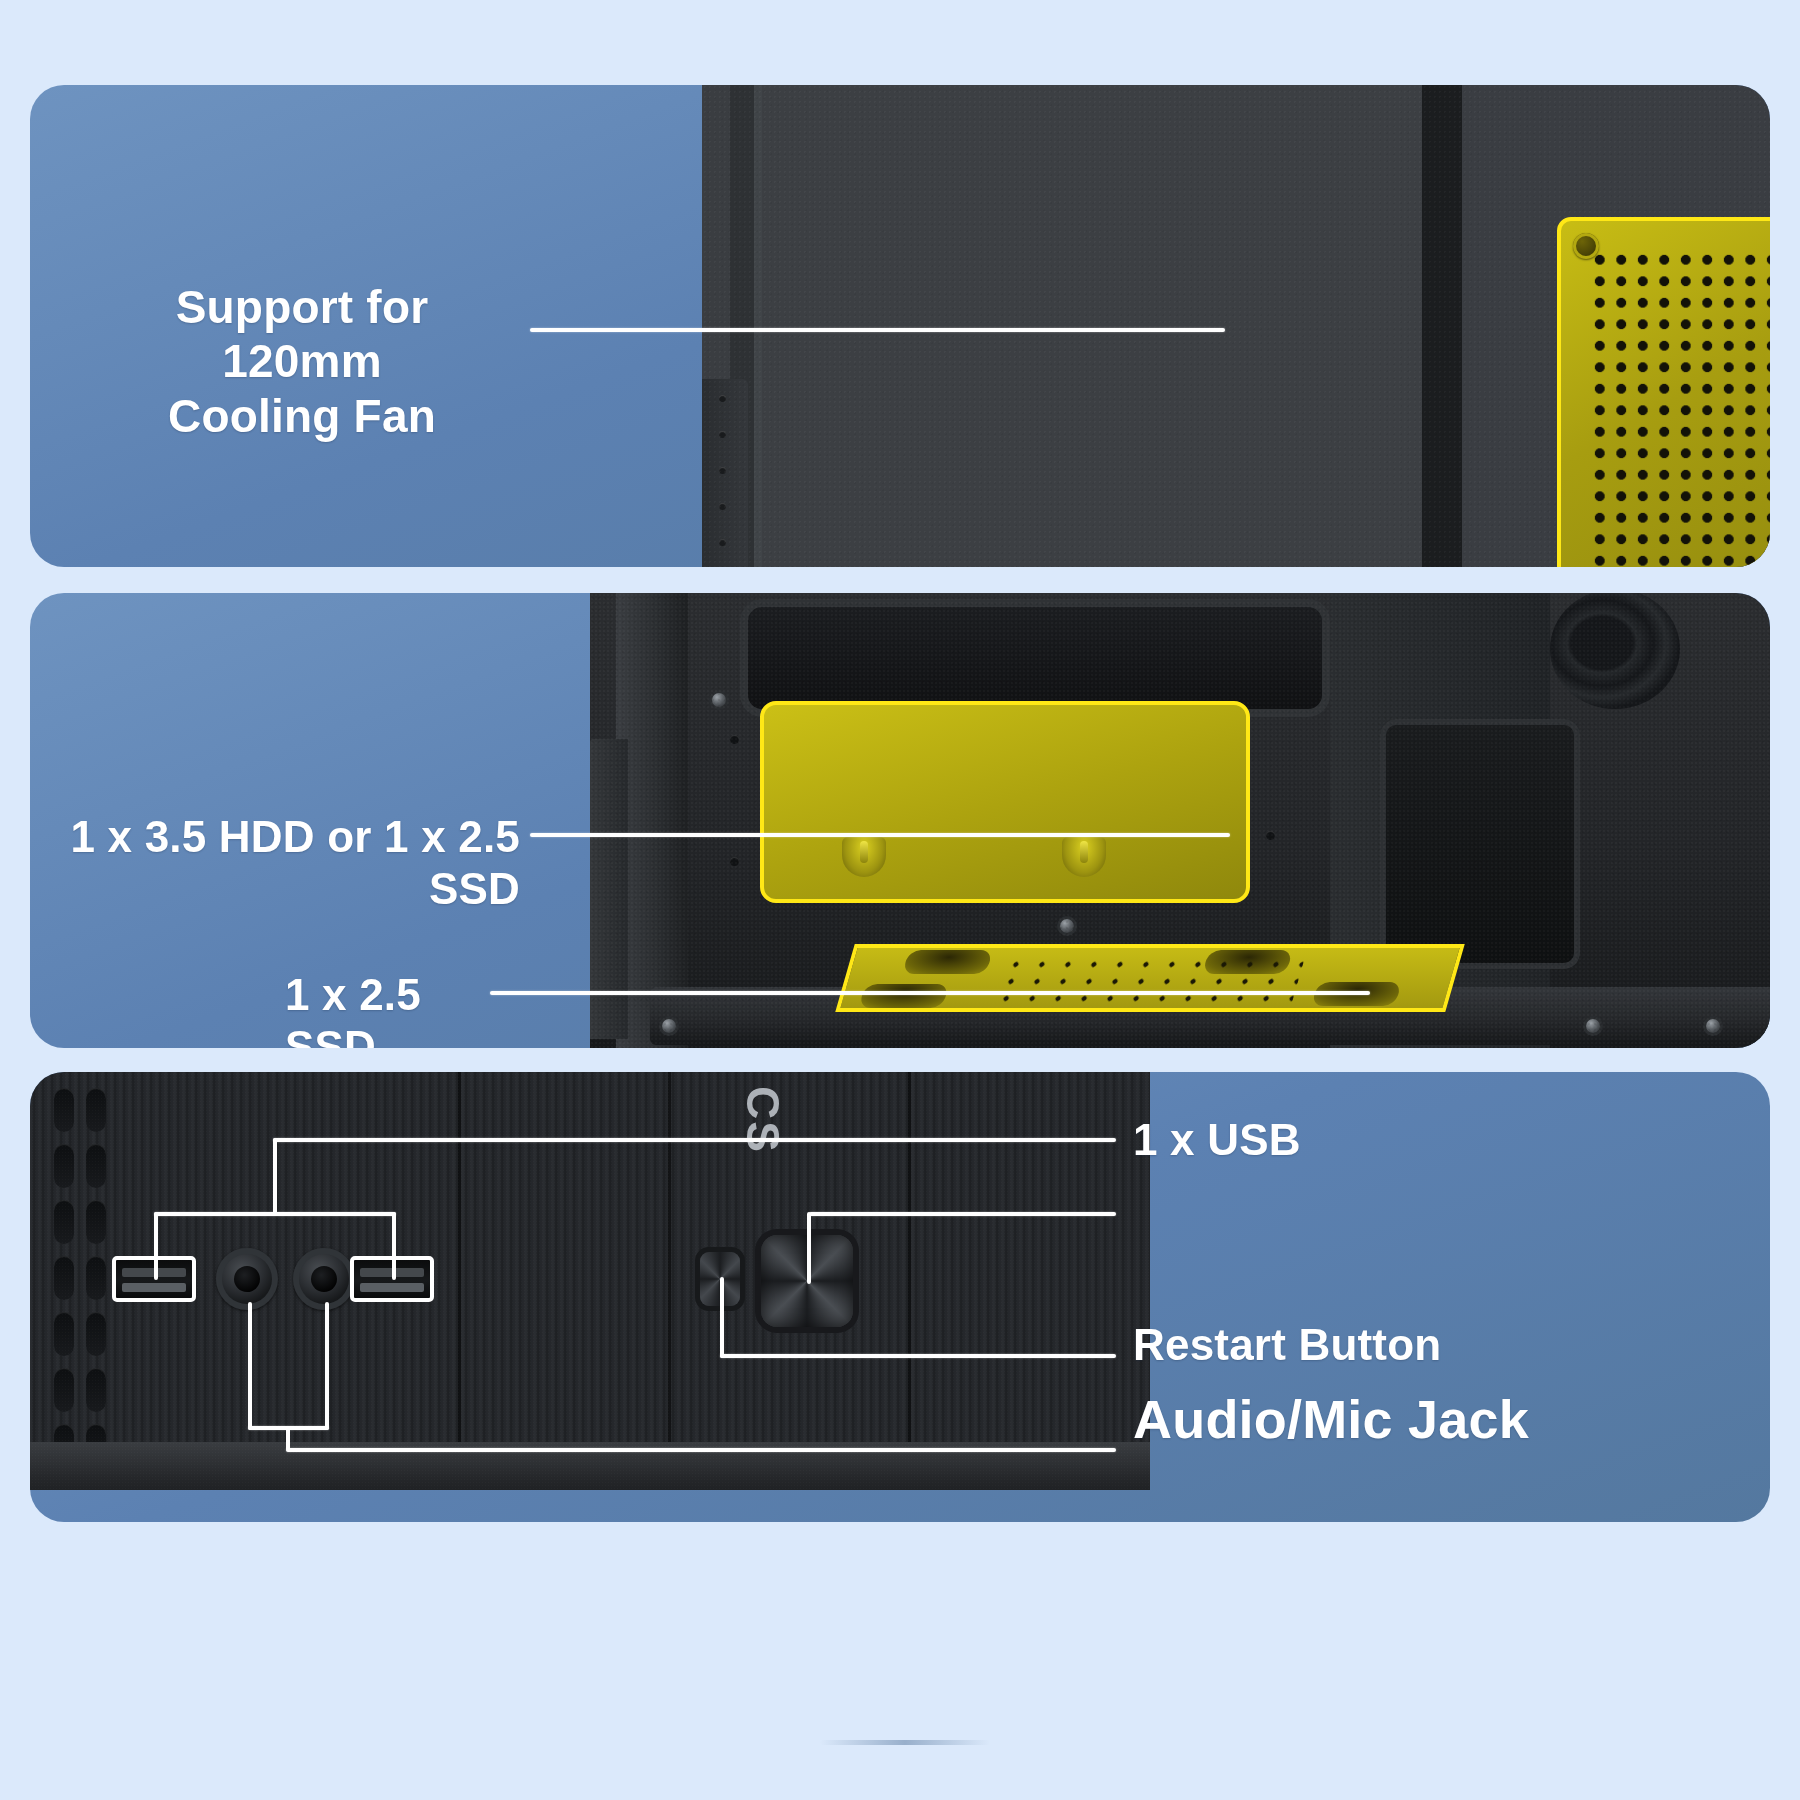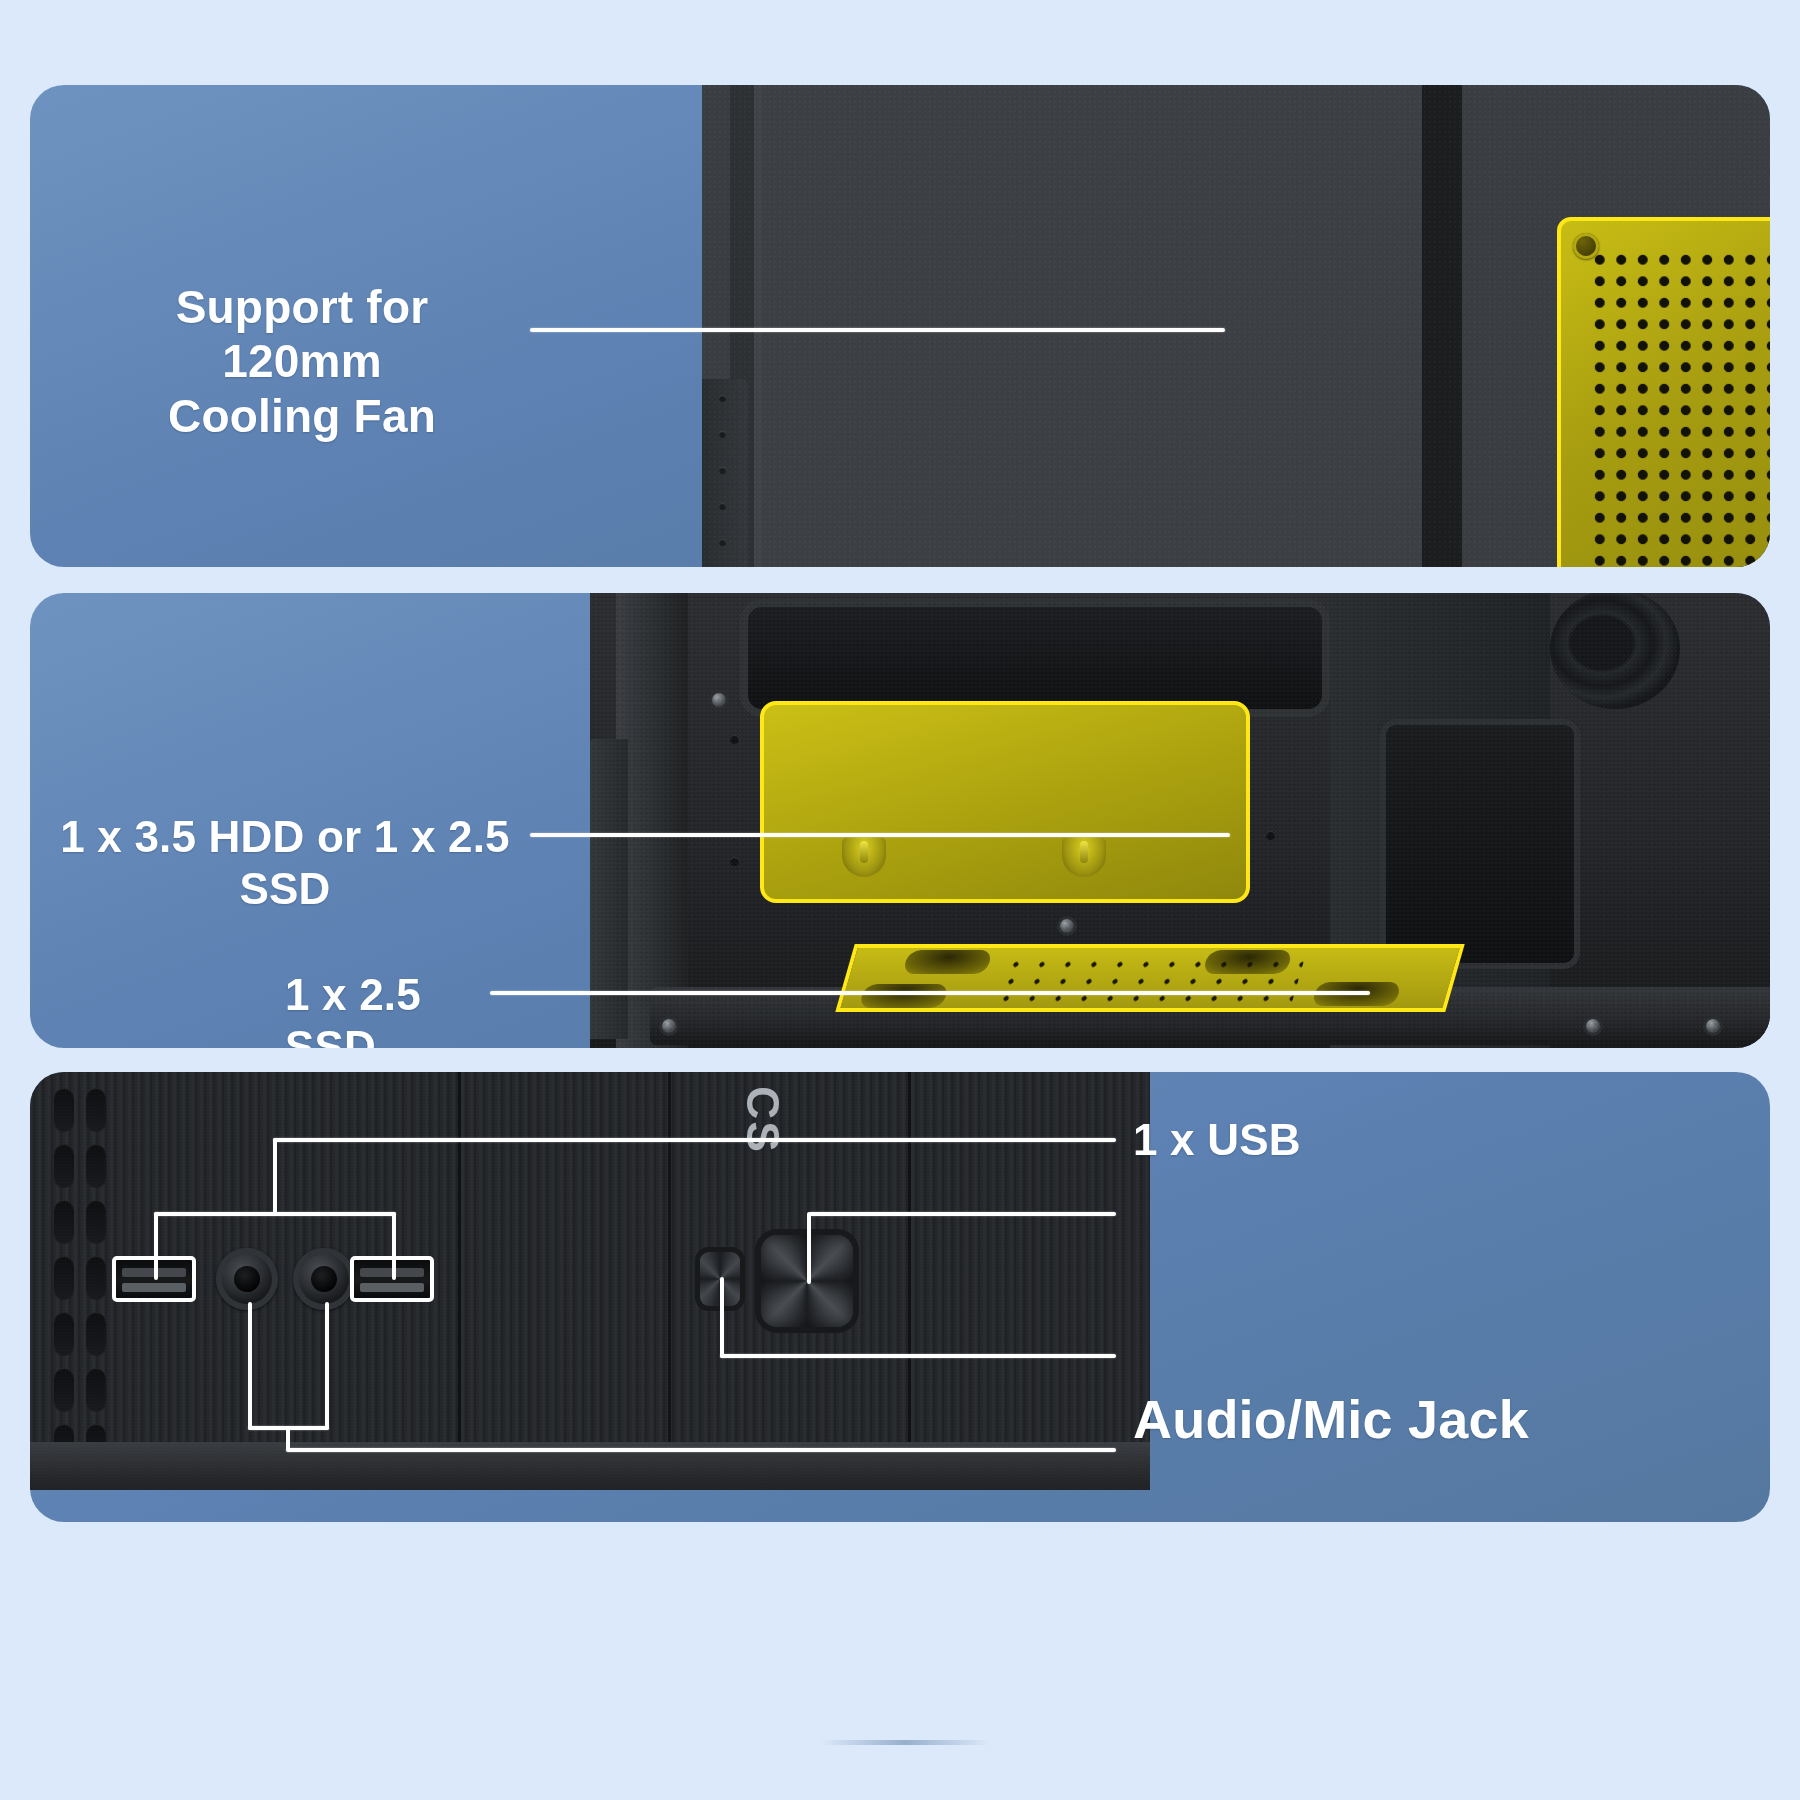--- a/index.html
+++ b/index.html
@@ -373,21 +373,21 @@
         <div class="pad p4"></div>
         <div class="holes"></div>
       </div>
 
       <div class="screwdot" style="left:72px; bottom:18px;"></div>
       <div class="screwdot" style="right:180px; bottom:18px;"></div>
       <div class="screwdot" style="right:60px; bottom:18px;"></div>
     </div>
 
     <div class="line" style="left:500px; top:240px; width:700px;"></div>
-    <div class="callout" style="left:20px; top:218px; width:470px; font-size:44px; text-align:center;">1 x 3.5 HDD or 1 x 2.5 SSD</div>
+    <div class="callout" style="left:20px; top:218px; width:470px; font-size:44px; text-align:right;">1 x 3.5 HDD or 1 x 2.5 SSD</div>
 
     <div class="line" style="left:460px; top:398px; width:880px;"></div>
     <div class="callout" style="left:255px; top:376px; width:190px; font-size:44px; text-align:left;">1 x 2.5 SSD</div>
   </div>
 
   <div class="panel" id="panel-io">
 
     <div class="front-panel">
       <div class="front-seam" style="left:430px"></div>
       <div class="front-seam" style="left:640px"></div>
@@ -428,20 +428,21 @@
     <div class="line" style="left:124px; top:140px; width:242px;"></div>
     <div class="vline" style="left:243px; top:66px; height:78px;"></div>
     <div class="line" style="left:243px; top:66px; width:843px;"></div>
     <div class="callout" style="left:1103px; top:42px; font-size:44px;">1 x USB</div>
 
     <div class="line" style="left:779px; top:140px; width:307px;"></div>
     <div class="vline" style="left:777px; top:140px; height:72px;"></div>
 
     <div class="vline" style="left:690px; top:205px; height:81px;"></div>
     <div class="line" style="left:690px; top:282px; width:396px;"></div>
+    <div class="callout" style="left:1103px; top:247px; font-size:44px;">Restart Button</div>
 
     <div class="vline" style="left:218px; top:230px; height:128px;"></div>
     <div class="vline" style="left:295px; top:230px; height:128px;"></div>
     <div class="line" style="left:218px; top:354px; width:81px;"></div>
     <div class="vline" style="left:256px; top:354px; height:25px;"></div>
     <div class="line" style="left:256px; top:376px; width:830px;"></div>
     <div class="callout" style="left:1103px; top:316px; font-size:54px;">Audio/Mic Jack</div>
   </div>
 
   <div class="foot-shadow"></div>

